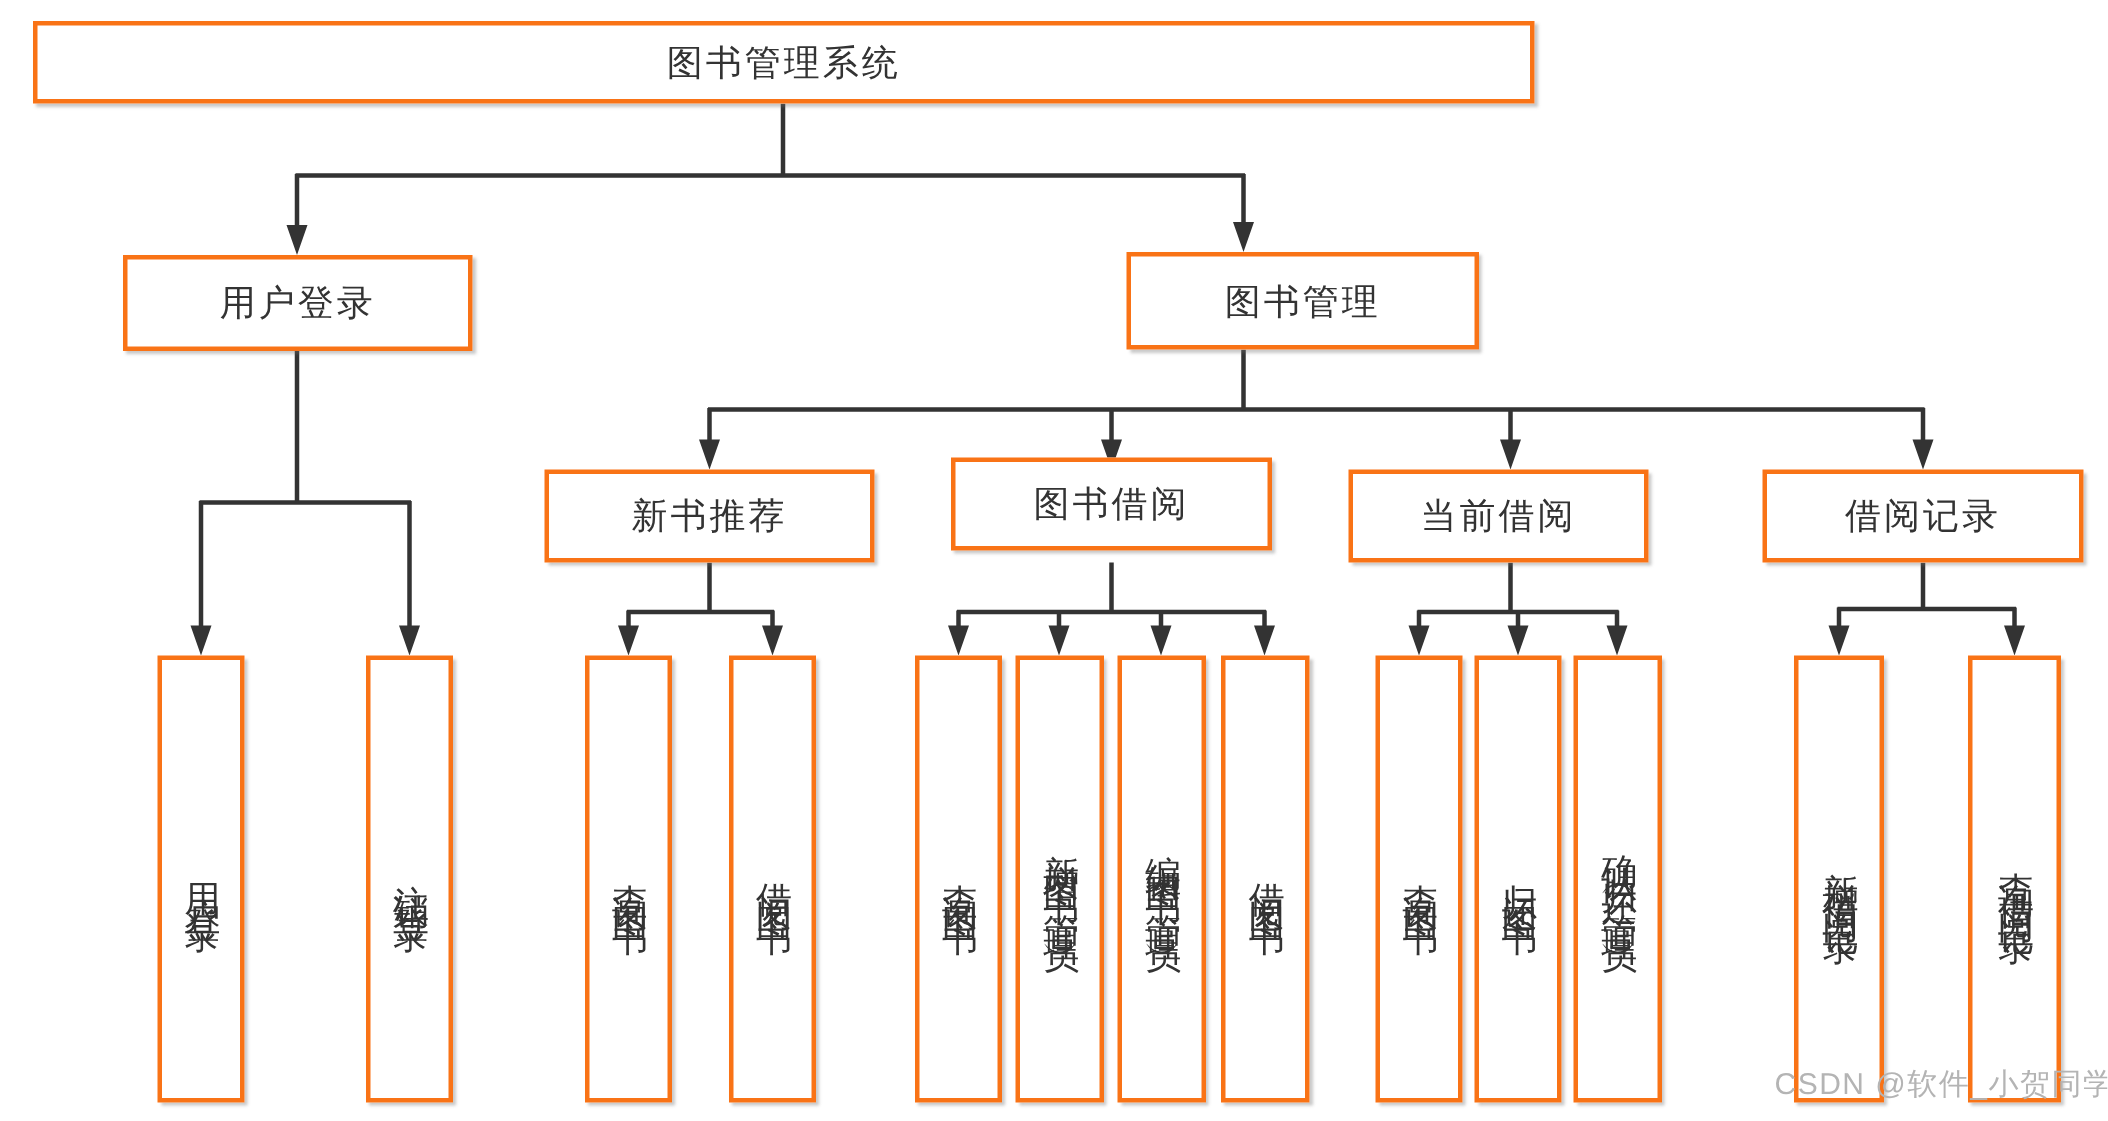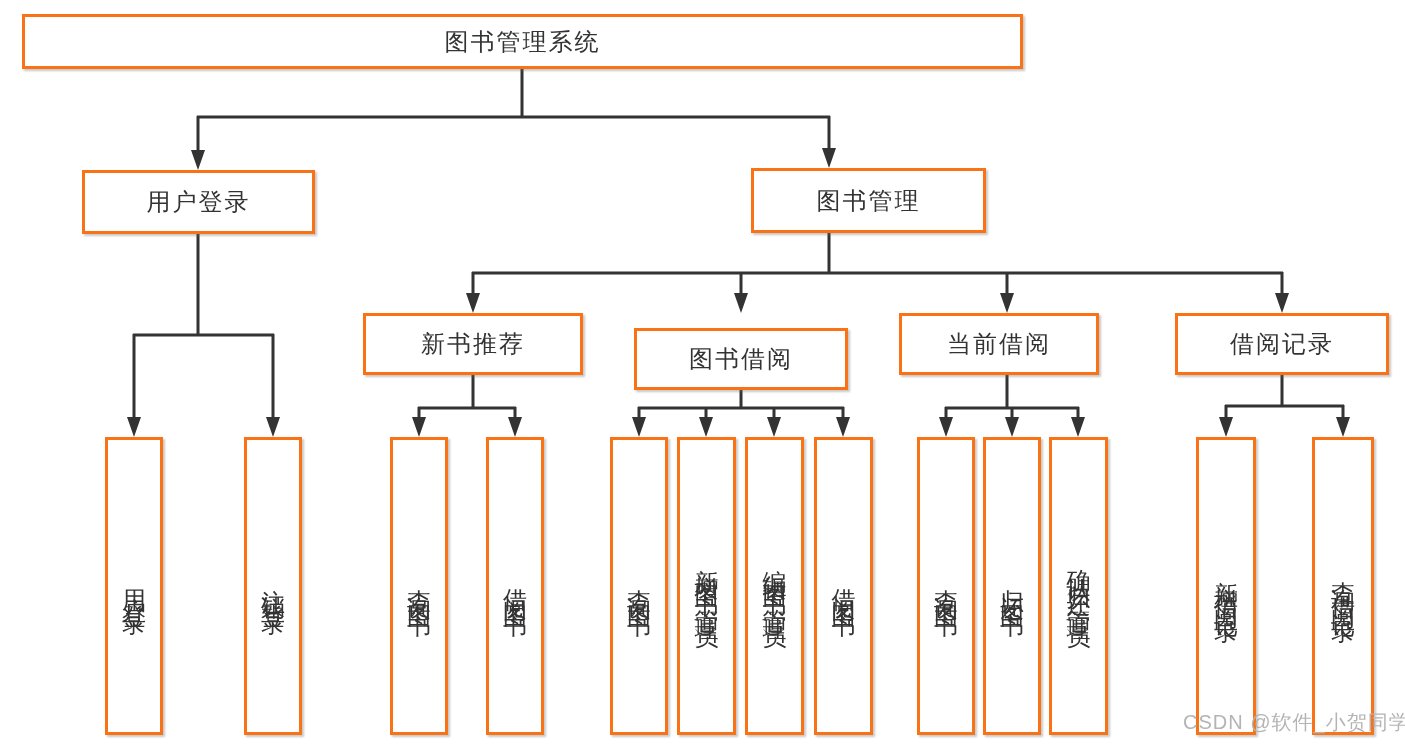--- a/index.html
+++ b/index.html
@@ -84,21 +84,21 @@
   <div class="node" style="left:82px; top:170px; width:233px; height:64px;">
     <span class="hlbl">用户登录</span>
   </div>
   <div class="node" style="left:712px; top:168px; width:235px; height:65px;margin-left:39px;">
     <span class="hlbl">图书管理</span>
   </div>
 
   <div class="node" style="left:363px; top:313px; width:220px; height:62px;">
     <span class="hlbl">新书推荐</span>
   </div>
-  <div class="node" style="left:634px; top:328px; width:214px; height:62px;">
+  <div class="node" style="left:634px; top:305px; width:214px; height:62px;">
     <span class="hlbl">图书借阅</span>
   </div>
   <div class="node" style="left:899px; top:313px; width:200px; height:62px;">
     <span class="hlbl">当前借阅</span>
   </div>
   <div class="node" style="left:1175px; top:313px; width:214px; height:62px;">
     <span class="hlbl">借阅记录</span>
   </div>
 
   <div class="node vbox" style="left:105px; width:58px;">

